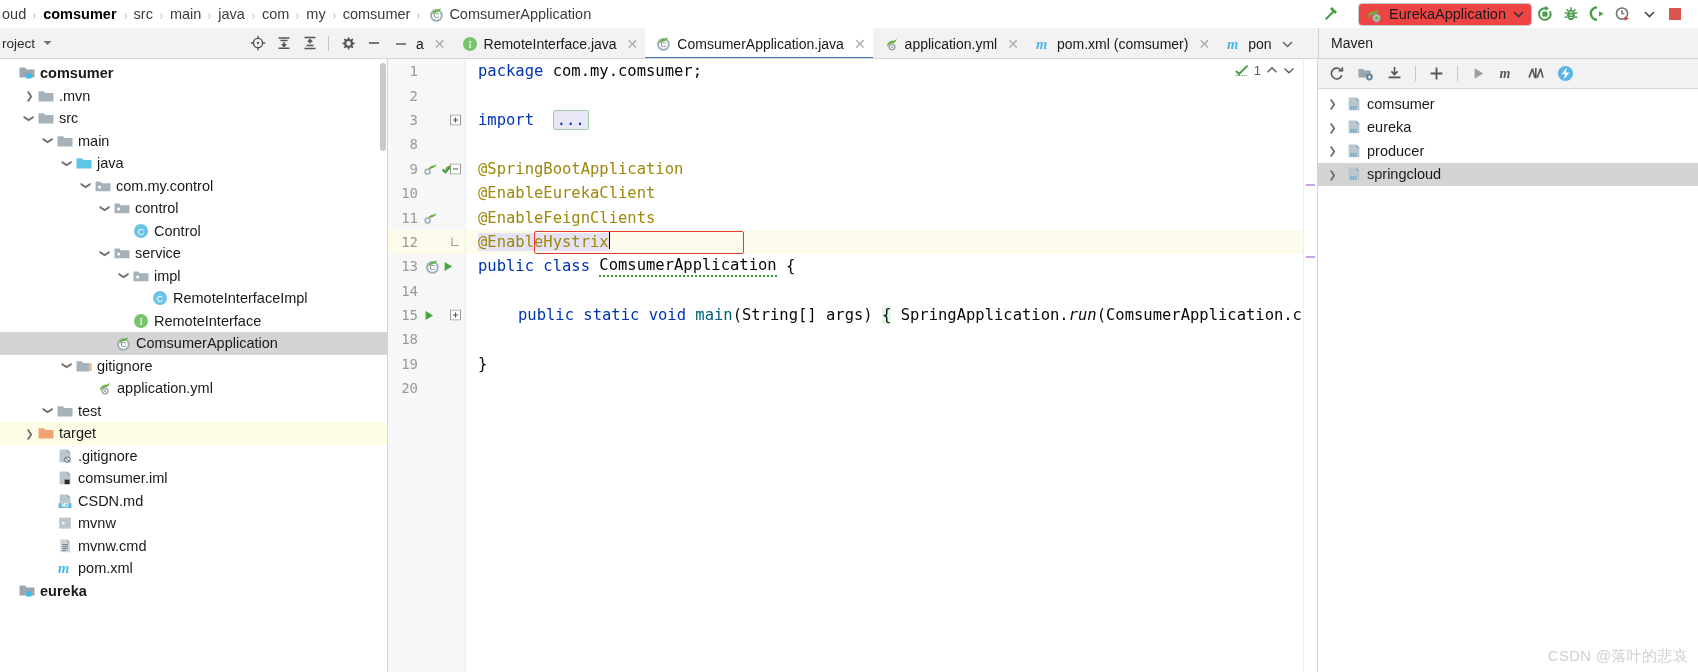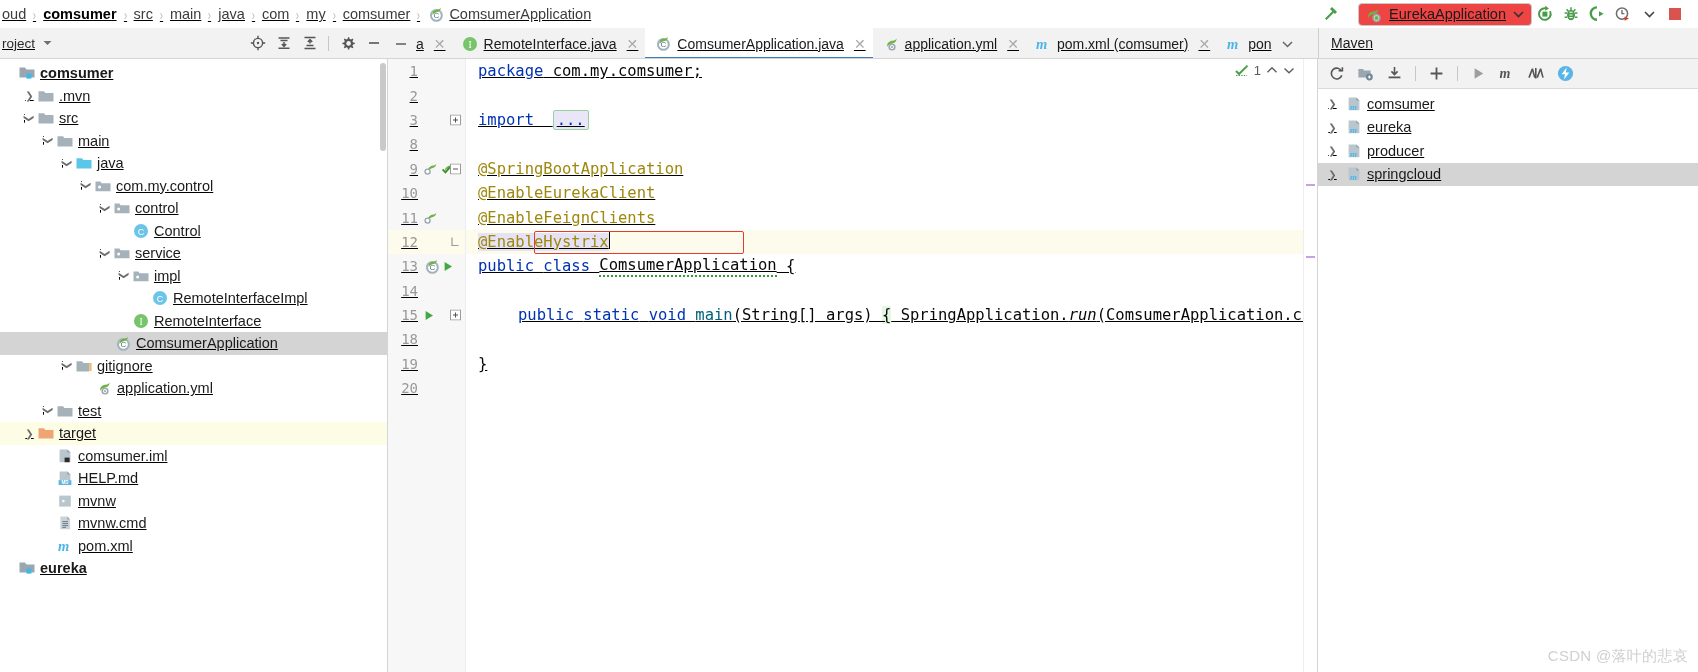--- a/index.html
+++ b/index.html
@@ -5,21 +5,21 @@
   * { box-sizing: border-box; margin: 0; padding: 0; }
   html, body {
     width: 1698px; height: 672px;
     overflow: hidden;
     background: #ffffff;
     font-family: "Liberation Sans", sans-serif;
     font-size: 13px;
     color: #000000;
     -webkit-font-smoothing: antialiased;
   }
-  .app { position: relative; width: 1698px; height: 672px; display: flex; flex-direction: column; text-decoration: underline; }
+  .app { position: relative; width: 1698px; height: 672px; display: flex; flex-direction: column; }
 
   
   .topbar {
     height: 28px; min-height: 28px;
     background: #ffffff;
     display: flex; align-items: center;
     padding: 0 4px 0 0;
     position: relative;
   }
   .crumbs { display: flex; align-items: center; flex: 1; padding-left: 0px; overflow: hidden; }
@@ -618,36 +618,49 @@
               </svg>
             </span>
             <span class="nlabel">target</span>
           </div>
           <div class="node" style="padding-left: 42px;">
             <span class="arrow"></span>
             <span style="display: flex;">
               <svg class="svgi" width="16" height="16" viewBox="0 0 16 16">
                 <path d="M2.6 1.6 L10.4 1.6 L13.4 4.6 L13.4 14.2 L2.6 14.2 Z" fill="#b9c6cd"></path>
                 <path d="M10.4 1.6 L10.4 4.6 L13.4 4.6 Z" fill="#8fa0a9"></path>
+                <circle cx="10.4" cy="11.6" r="3.2" fill="#6e7c85"></circle>
+                <circle cx="10.4" cy="11.6" r="2.1" fill="#fff"></circle>
+                <path d="M8.9 10.1 L11.9 13.1" stroke="#6e7c85" stroke-width="1.1"></path>
+              </svg>
+            </span>
+            <span class="nlabel">.gitignore</span>
+          </div>
+          <div class="node" style="padding-left: 42px;">
+            <span class="arrow"></span>
+            <span style="display: flex;">
+              <svg class="svgi" width="16" height="16" viewBox="0 0 16 16">
+                <path d="M2.6 1.6 L10.4 1.6 L13.4 4.6 L13.4 14.2 L2.6 14.2 Z" fill="#b9c6cd"></path>
+                <path d="M10.4 1.6 L10.4 4.6 L13.4 4.6 Z" fill="#8fa0a9"></path>
                 <rect x="7.6" y="9.6" width="5" height="4.6" fill="#2b2b2b"></rect>
               </svg>
             </span>
             <span class="nlabel">comsumer.iml</span>
           </div>
           <div class="node" style="padding-left: 42px;">
             <span class="arrow"></span>
             <span style="display: flex;">
               <svg class="svgi" width="16" height="16" viewBox="0 0 16 16">
                 <path d="M2.6 1.6 L10.4 1.6 L13.4 4.6 L13.4 10.4 L2.6 10.4 Z" fill="#b9c6cd"></path>
                 <path d="M10.4 1.6 L10.4 4.6 L13.4 4.6 Z" fill="#8fa0a9"></path>
                 <rect x="1.6" y="10.2" width="12.8" height="4.8" fill="#5fb3e0"></rect>
                 <text x="8" y="14.2" text-anchor="middle" font-family="'Liberation Sans',sans-serif" font-size="4.6" font-weight="bold" fill="#fff">MD</text>
               </svg>
             </span>
-            <span class="nlabel">HELP.md</span>
+            <span class="nlabel">CSDN.md</span>
           </div>
           <div class="node" style="padding-left: 42px;">
             <span class="arrow"></span>
             <span style="display: flex;">
               <svg class="svgi" width="16" height="16" viewBox="0 0 16 16">
                 <rect x="2.2" y="2.6" width="11.6" height="11" fill="#b9c6cd"></rect>
                 <path d="M5.4 6.4 L8.4 8.1 L5.4 9.8 Z" fill="#fff"></path>
               </svg>
             </span>
             <span class="nlabel">mvnw</span>

